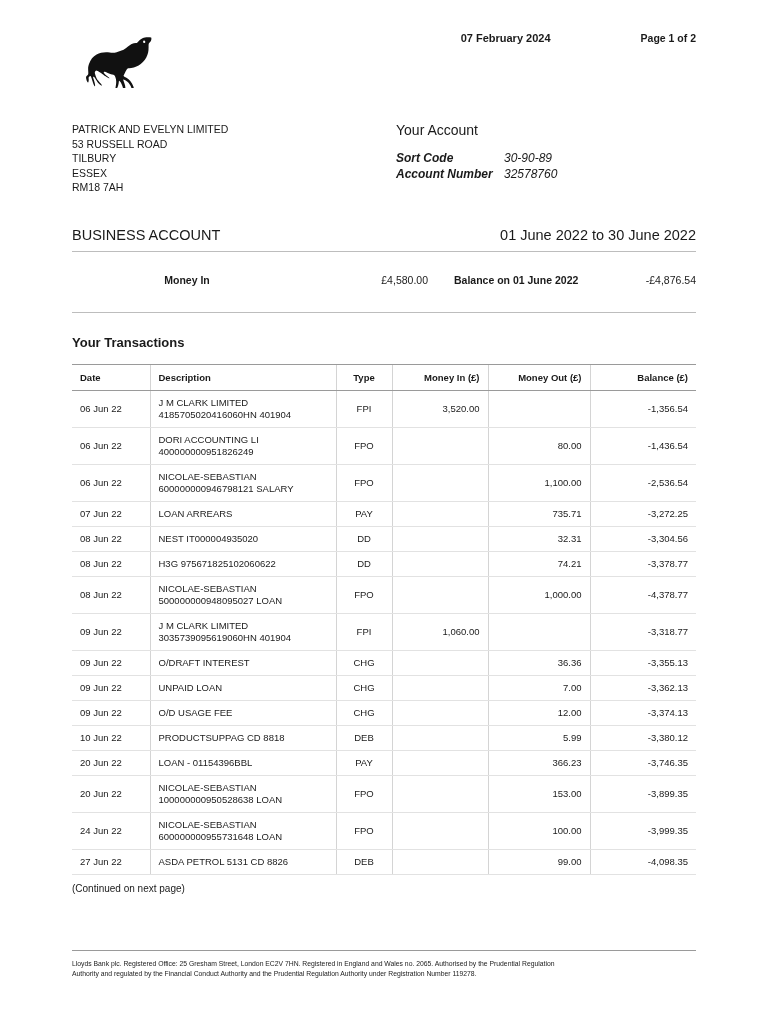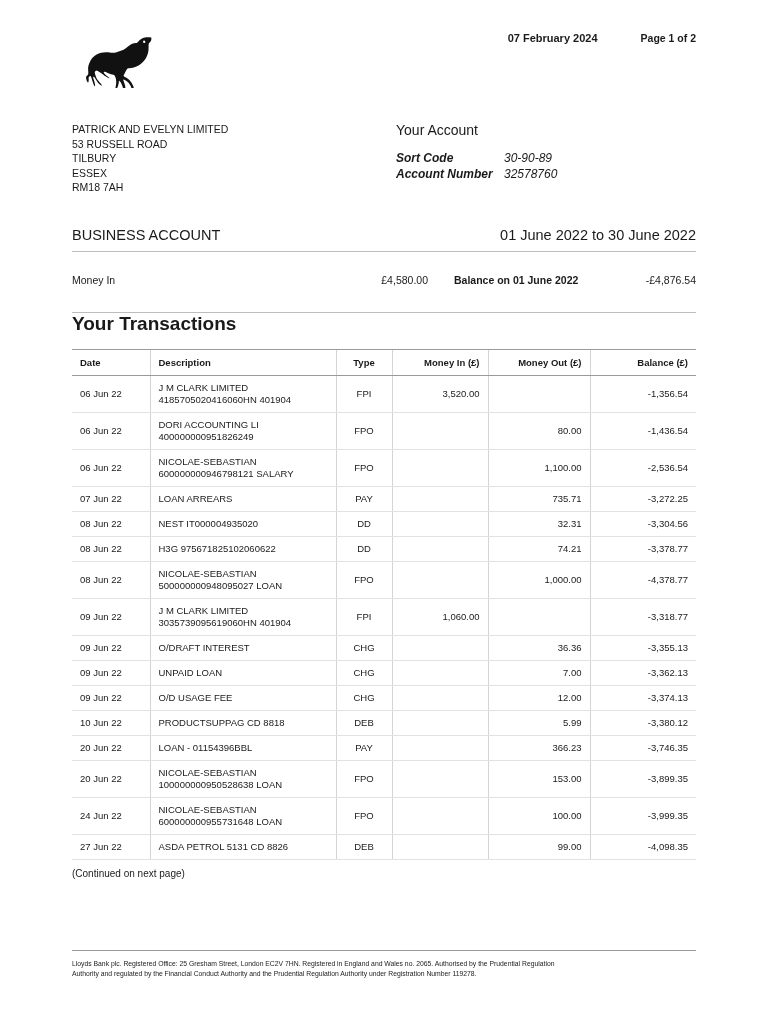--- a/index.html
+++ b/index.html
@@ -44,21 +44,21 @@
     font-family: "Liberation Sans", sans-serif;
   }
   .horse-wrap {
     width: 86px;
     height: 52px;
     position: relative;
     display: block;
   }
   .header-right {
     display: flex;
-    gap: 43px;
+    gap: 90px;
     padding-top: 10px;
   }
   .doc-date {
     font-size: 11px;
     font-weight: bold;
   }
   .page-no {
     font-size: 10.5px;
     font-weight: bold;
     text-align: right;
@@ -115,29 +115,30 @@
     margin-top: 22px;
     padding-bottom: 16px;
     border-bottom: 1px solid #bdbdbd;
   }
   .sum-row {
     display: flex;
     align-items: baseline;
     font-size: 10.5px;
     height: 22px;
   }
-  .sum-label { font-weight: normal; width: 230px; }
+  .sum-label { font-weight: bold; width: 230px; text-align: center; }
   .sum-amount { width: 126px; text-align: right; }
   .sum-label2 { font-weight: bold; width: 210px; padding-left: 26px; }
   .sum-amount2 { flex: 1; text-align: right; }
 
   
   .txn-title {
-    font-size: 19px;
-    font-weight: bold;
+    font-size: 13px;
+    font-weight: bold;
+    margin-top: 22px;
     margin-bottom: 14px;
   }
   table.txns {
     width: 100%;
     border-collapse: collapse;
     font-size: 9.5px;
   }
   table.txns thead th {
     font-size: 9.5px;
     font-weight: bold;

